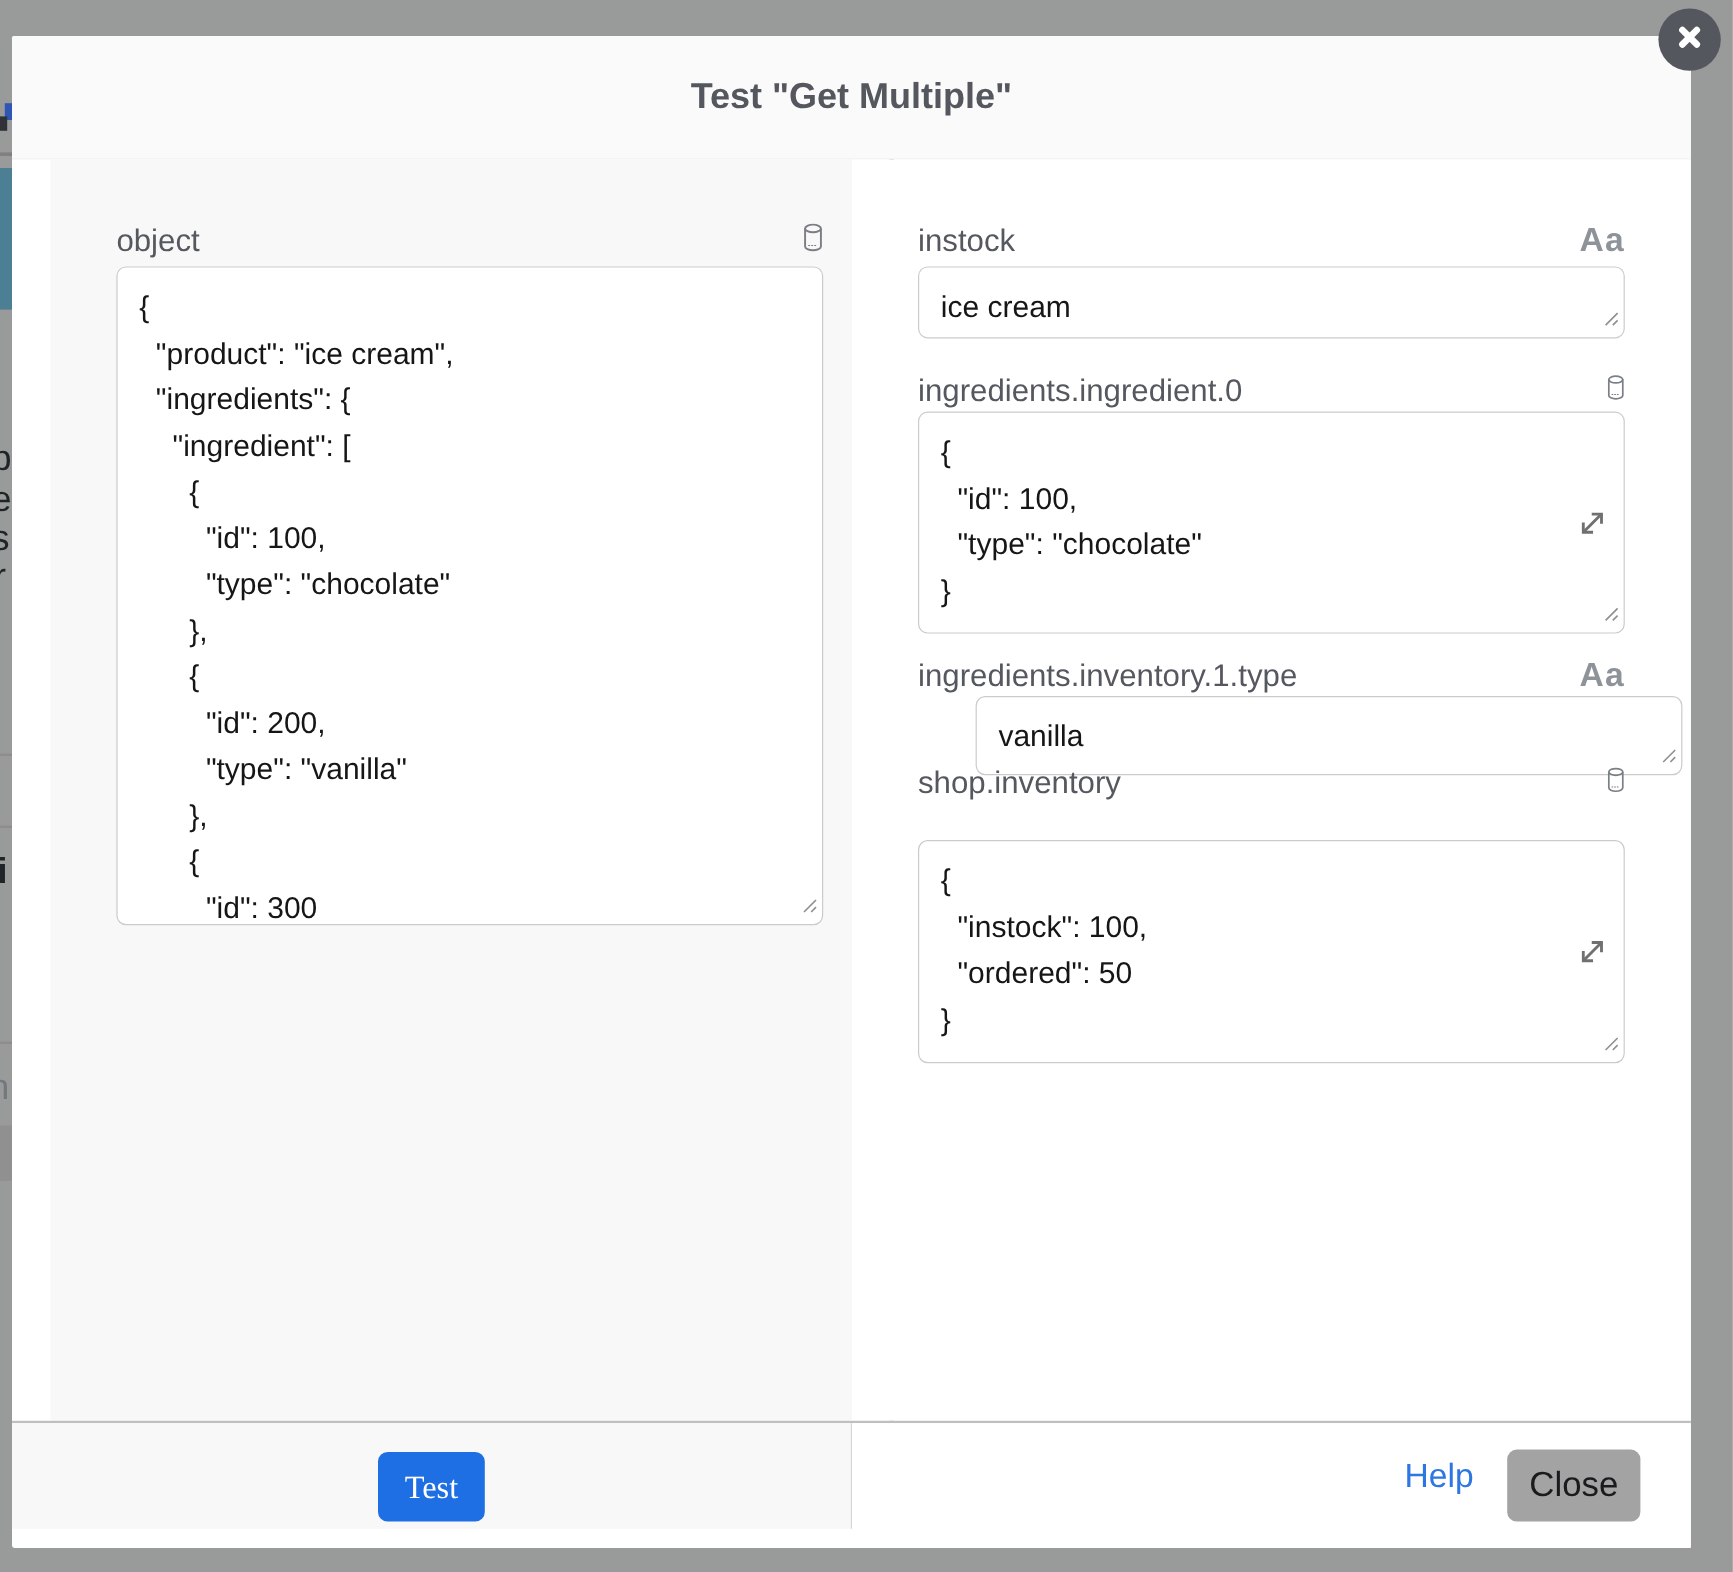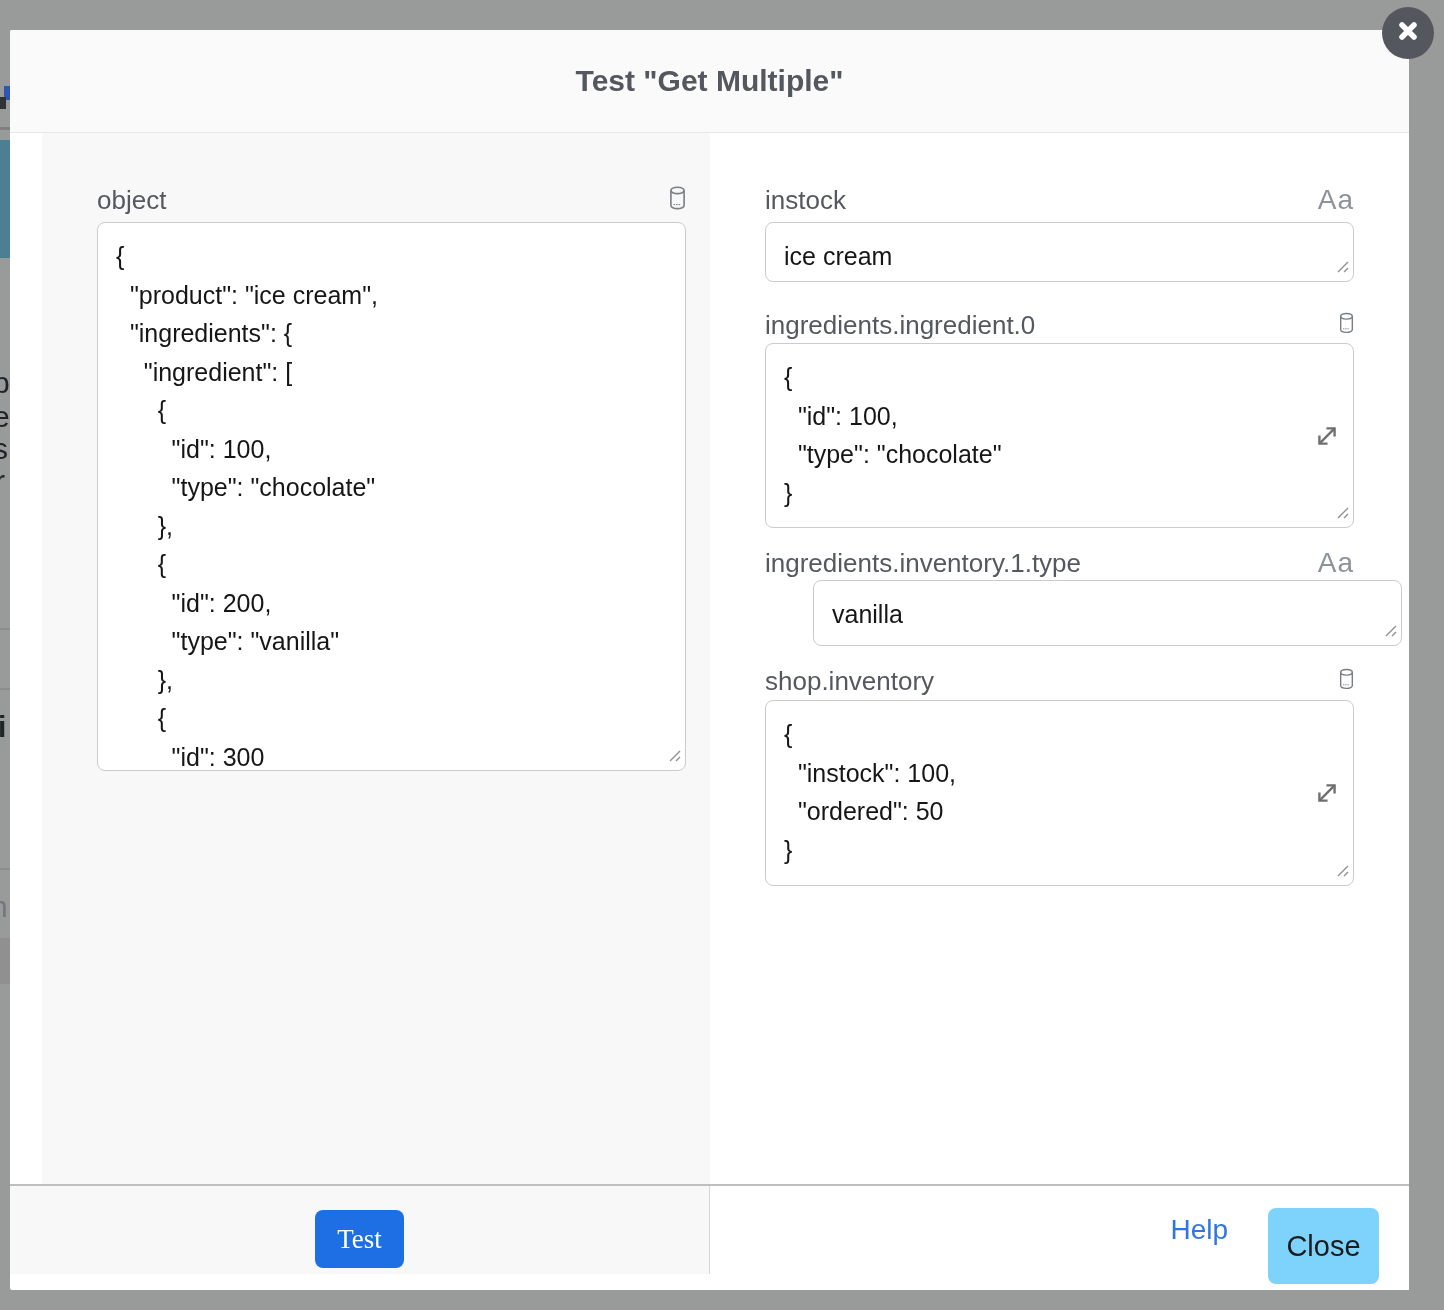--- a/index.html
+++ b/index.html
@@ -27,21 +27,21 @@
     border-radius:2px 2px 0 0;
   }
   .panel{position:absolute;top:103px;height:1051px;}
   .panel-left{left:0;width:699px;background:#f8f8f8;border-right:4px solid #a3a3a3;margin-left:32px;}
   .panel-right{left:700px;width:699px;background:#ffffff;}
   .label-row{
     position:absolute;left:55px;width:589px;height:30px;
     display:flex;justify-content:space-between;align-items:center;
   }
   .field-label{font-size:26px;color:#55595f;}
-  .aa-icon{font-size:28px;color:#8e939a;font-weight:400;letter-spacing:1px;}
+  .aa-icon{font-size:28px;color:#8e939a;font-weight:700;letter-spacing:1px;}
   .ta-wrap{position:absolute;left:55px;width:589px;}
   textarea{
     box-sizing:border-box;width:100%;height:100%;
     border:1px solid #cbcbcb;border-radius:8px;background:#ffffff;
     padding:14px 18px;resize:none;overflow:hidden;
     font-family:"Liberation Sans","DejaVu Sans",sans-serif;
     font-size:25px;line-height:38.5px;color:#161616;
     white-space:pre;outline:none;
   }
   .grip{position:absolute;right:5px;bottom:5px;}
@@ -57,22 +57,22 @@
   .test-btn{
     position:absolute;left:305px;top:24px;width:89px;height:58px;
     background:#1e6ee4;color:#ffffff;border:none;border-radius:8px;
     font-size:27px;font-family:inherit;cursor:pointer;
   }
   .help-link{
     position:absolute;right:181px;top:28px;
     font-size:28px;color:#2e76e2;cursor:pointer;text-decoration:none;
   }
   .close-btn{
-    position:absolute;right:30px;top:22px;width:111px;height:76px;
-    background:#7dd3fc;color:#1b1b1d;border:none;border-radius:8px;
+    position:absolute;right:42px;top:22px;width:111px;height:60px;
+    background:#a3a3a3;color:#1b1b1d;border:none;border-radius:8px;
     font-size:29px;font-family:inherit;cursor:pointer;
   }
   
   .close-circle{
     position:absolute;left:1382px;top:7px;width:52px;height:52px;border-radius:50%;
     background:#54585e;z-index:2;cursor:pointer;
     display:flex;align-items:center;justify-content:center;
   }
 </style>
 </head>
@@ -181,21 +181,21 @@
     </div>
     <div class="ta-wrap" style="top:447px;height:66px;padding-left:48px;">
       <textarea spellcheck="false" style="">vanilla</textarea>
       <span class="grip">
         <svg width="14" height="14" viewBox="0 0 14 14">
             <path d="M13 3 L3 13 M13 9 L9 13" stroke="#909090" stroke-width="1.4"></path>
           </svg>
       </span>
     </div>
 
-    <div class="label-row" style="top:533px;justify-content:space-between;">
+    <div class="label-row" style="top:504px;justify-content:space-between;">
       <span class="field-label">shop.inventory</span>
       <span>
         <svg width="15" height="22" viewBox="0 0 17 24" fill="none">
           <ellipse cx="8.5" cy="4.4" rx="6.6" ry="3.2" stroke="#7a7f85" stroke-width="1.6"></ellipse>
           <path d="M1.9 4.4 V19.4 a6.6 3.2 0 0 0 13.2 0 V4.4" stroke="#7a7f85" stroke-width="1.6"></path>
           <path d="M4.5 18.6 h1.6 M7 18.6 h1.6 M9.5 18.6 h1.6" stroke="#7a7f85" stroke-width="1"></path>
         </svg>
       </span>
     </div>
     <div class="ta-wrap" style="top:567px;height:186px;">

